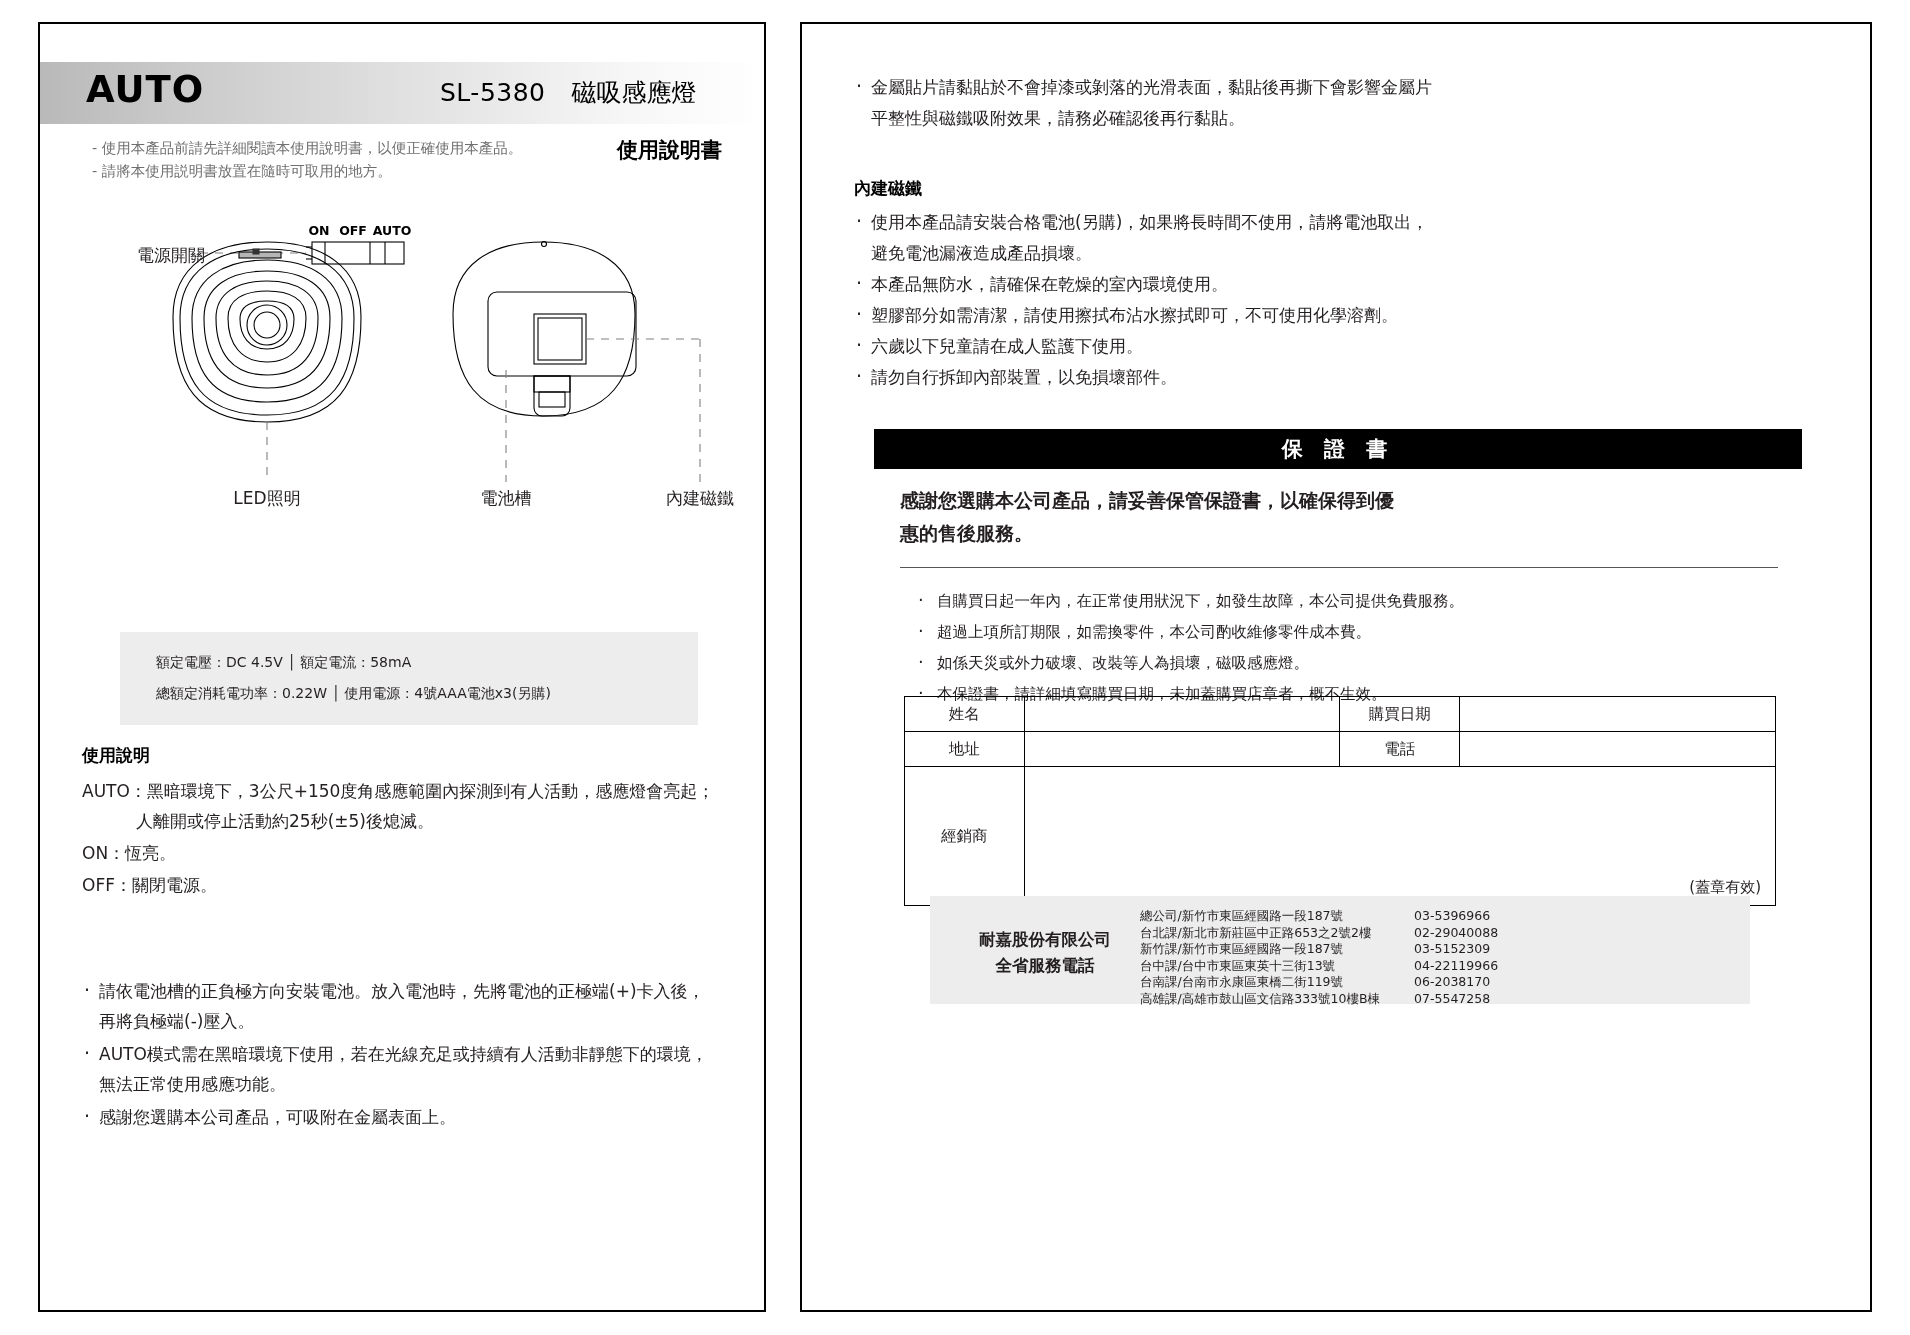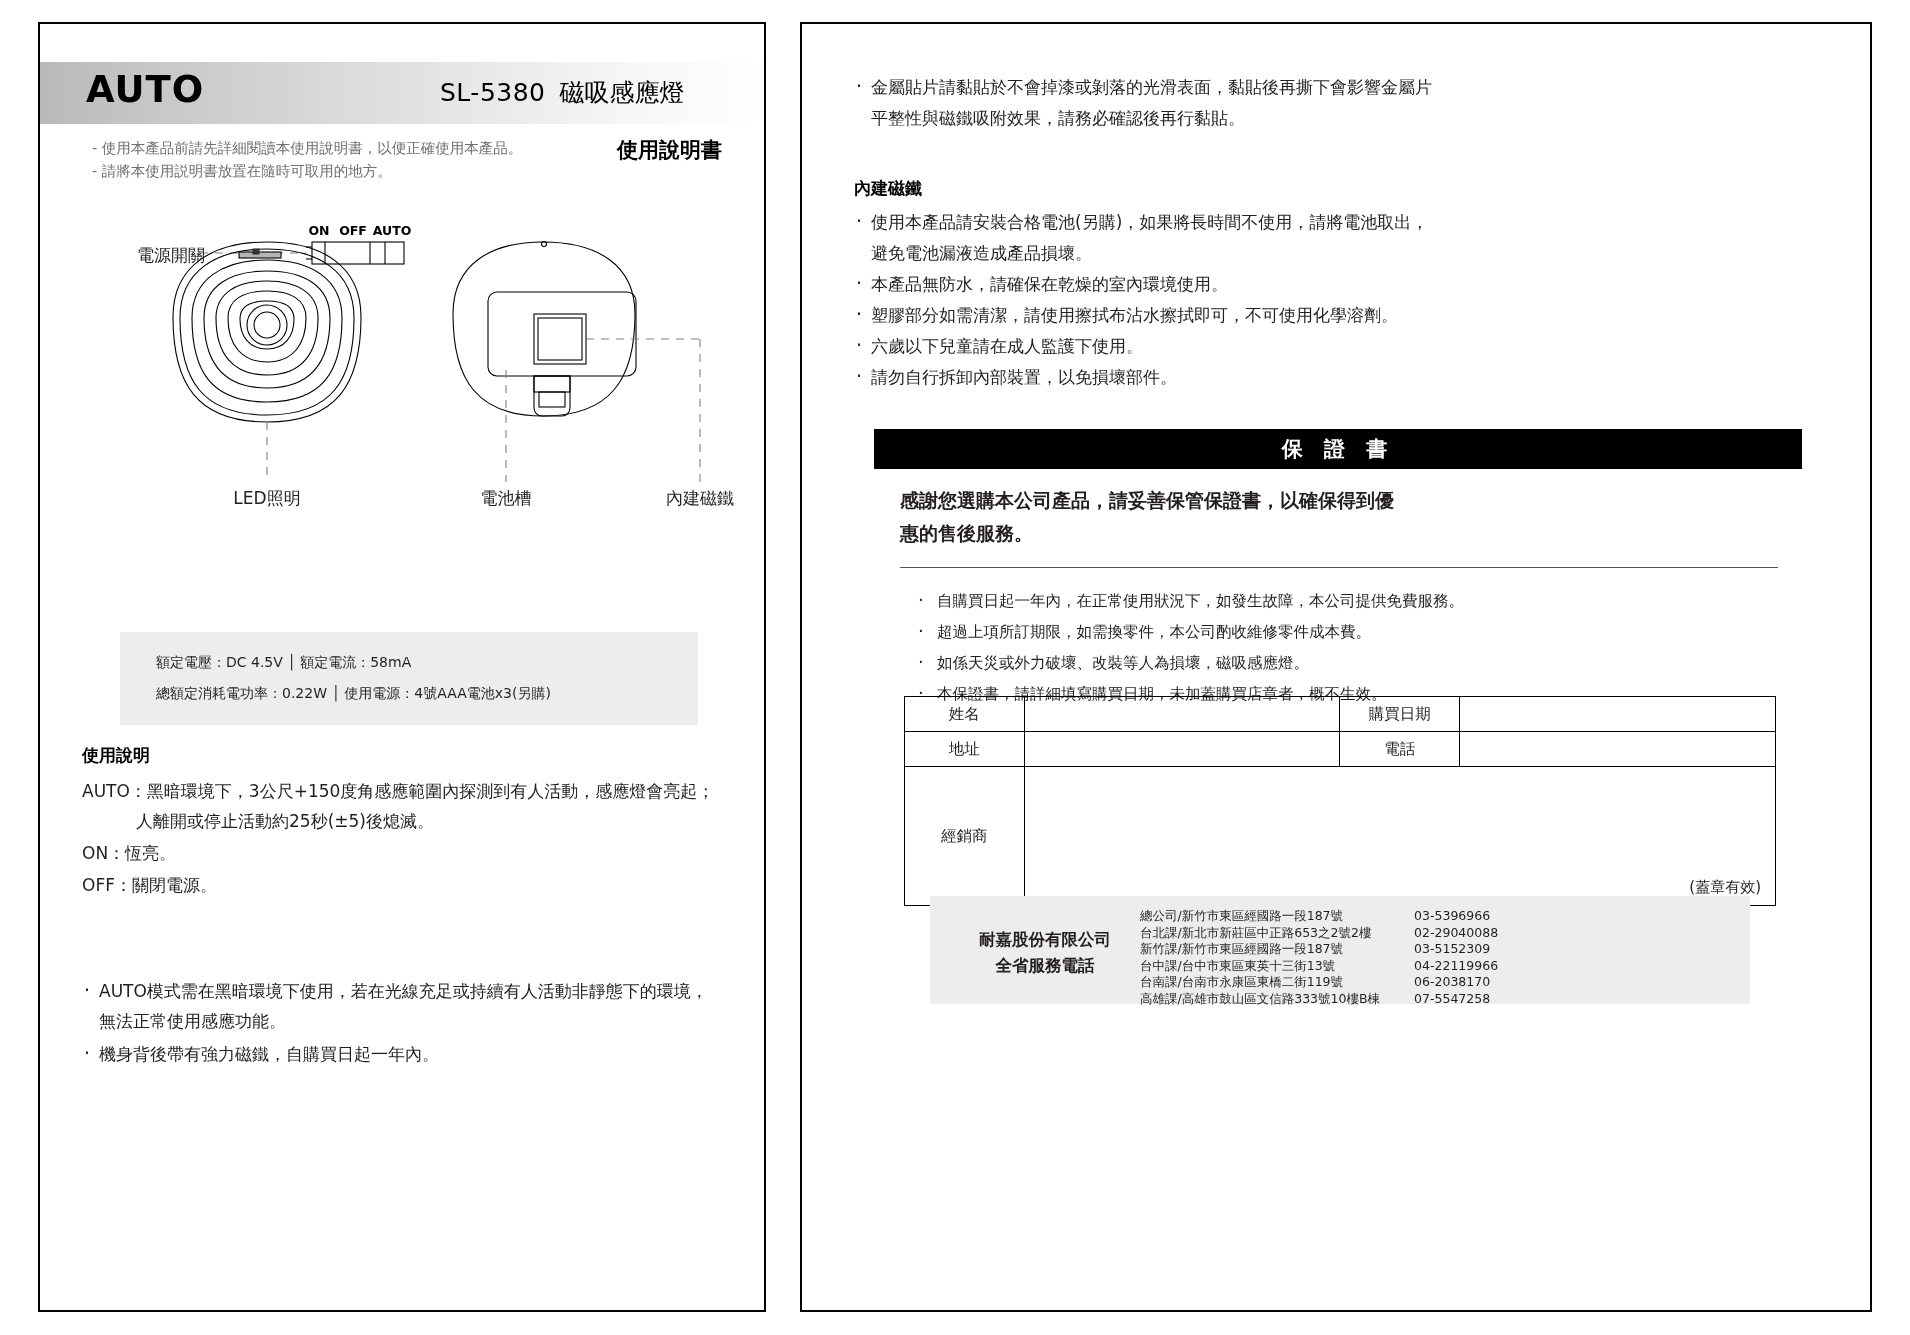--- a/index.html
+++ b/index.html
@@ -53,21 +53,21 @@
   }
   .model-line {
     position: absolute;
     left: 400px;
     top: 52px;
     font-size: 25px;
     color: #000;
     white-space: nowrap;
   }
   .model-line .model-no { letter-spacing: 0.5px; }
-  .model-line .model-name { margin-left: 14px; }
+  .model-line .model-name { margin-left: 26px; }
 
   .lead-notes {
     position: absolute;
     left: 52px;
     top: 113px;
     font-size: 14.5px;
     line-height: 23px;
     color: #6f6f6f;
   }
   .manual-label {
@@ -419,25 +419,29 @@
       <div class="usage-item">
         <span>ON：恆亮。</span>
       </div>
       <div class="usage-item">
         <span>OFF：關閉電源。</span>
       </div>
     </div>
 
     <div class="bullet-list">
       <div class="bullet-item">
+        <span>請依電池槽的正負極方向安裝電池。放入電池時，先將電池的正極端(+)卡入後，</span>
+        <span class="cont">再將負極端(-)壓入。</span>
+      </div>
+      <div class="bullet-item">
         <span>AUTO模式需在黑暗環境下使用，若在光線充足或持續有人活動非靜態下的環境，</span>
         <span class="cont">無法正常使用感應功能。</span>
       </div>
       <div class="bullet-item">
-        <span>機身背後帶有強力磁鐵，自購買日起一年內。</span>
+        <span>感謝您選購本公司產品，可吸附在金屬表面上。</span>
       </div>
     </div>
   </div>
 
   <div class="page page-right">
 
     <div class="r-top-note">
       <div class="row">
         <span>金屬貼片請黏貼於不會掉漆或剝落的光滑表面，黏貼後再撕下會影響金屬片</span>
         <span class="cont">平整性與磁鐵吸附效果，請務必確認後再行黏貼。</span>

